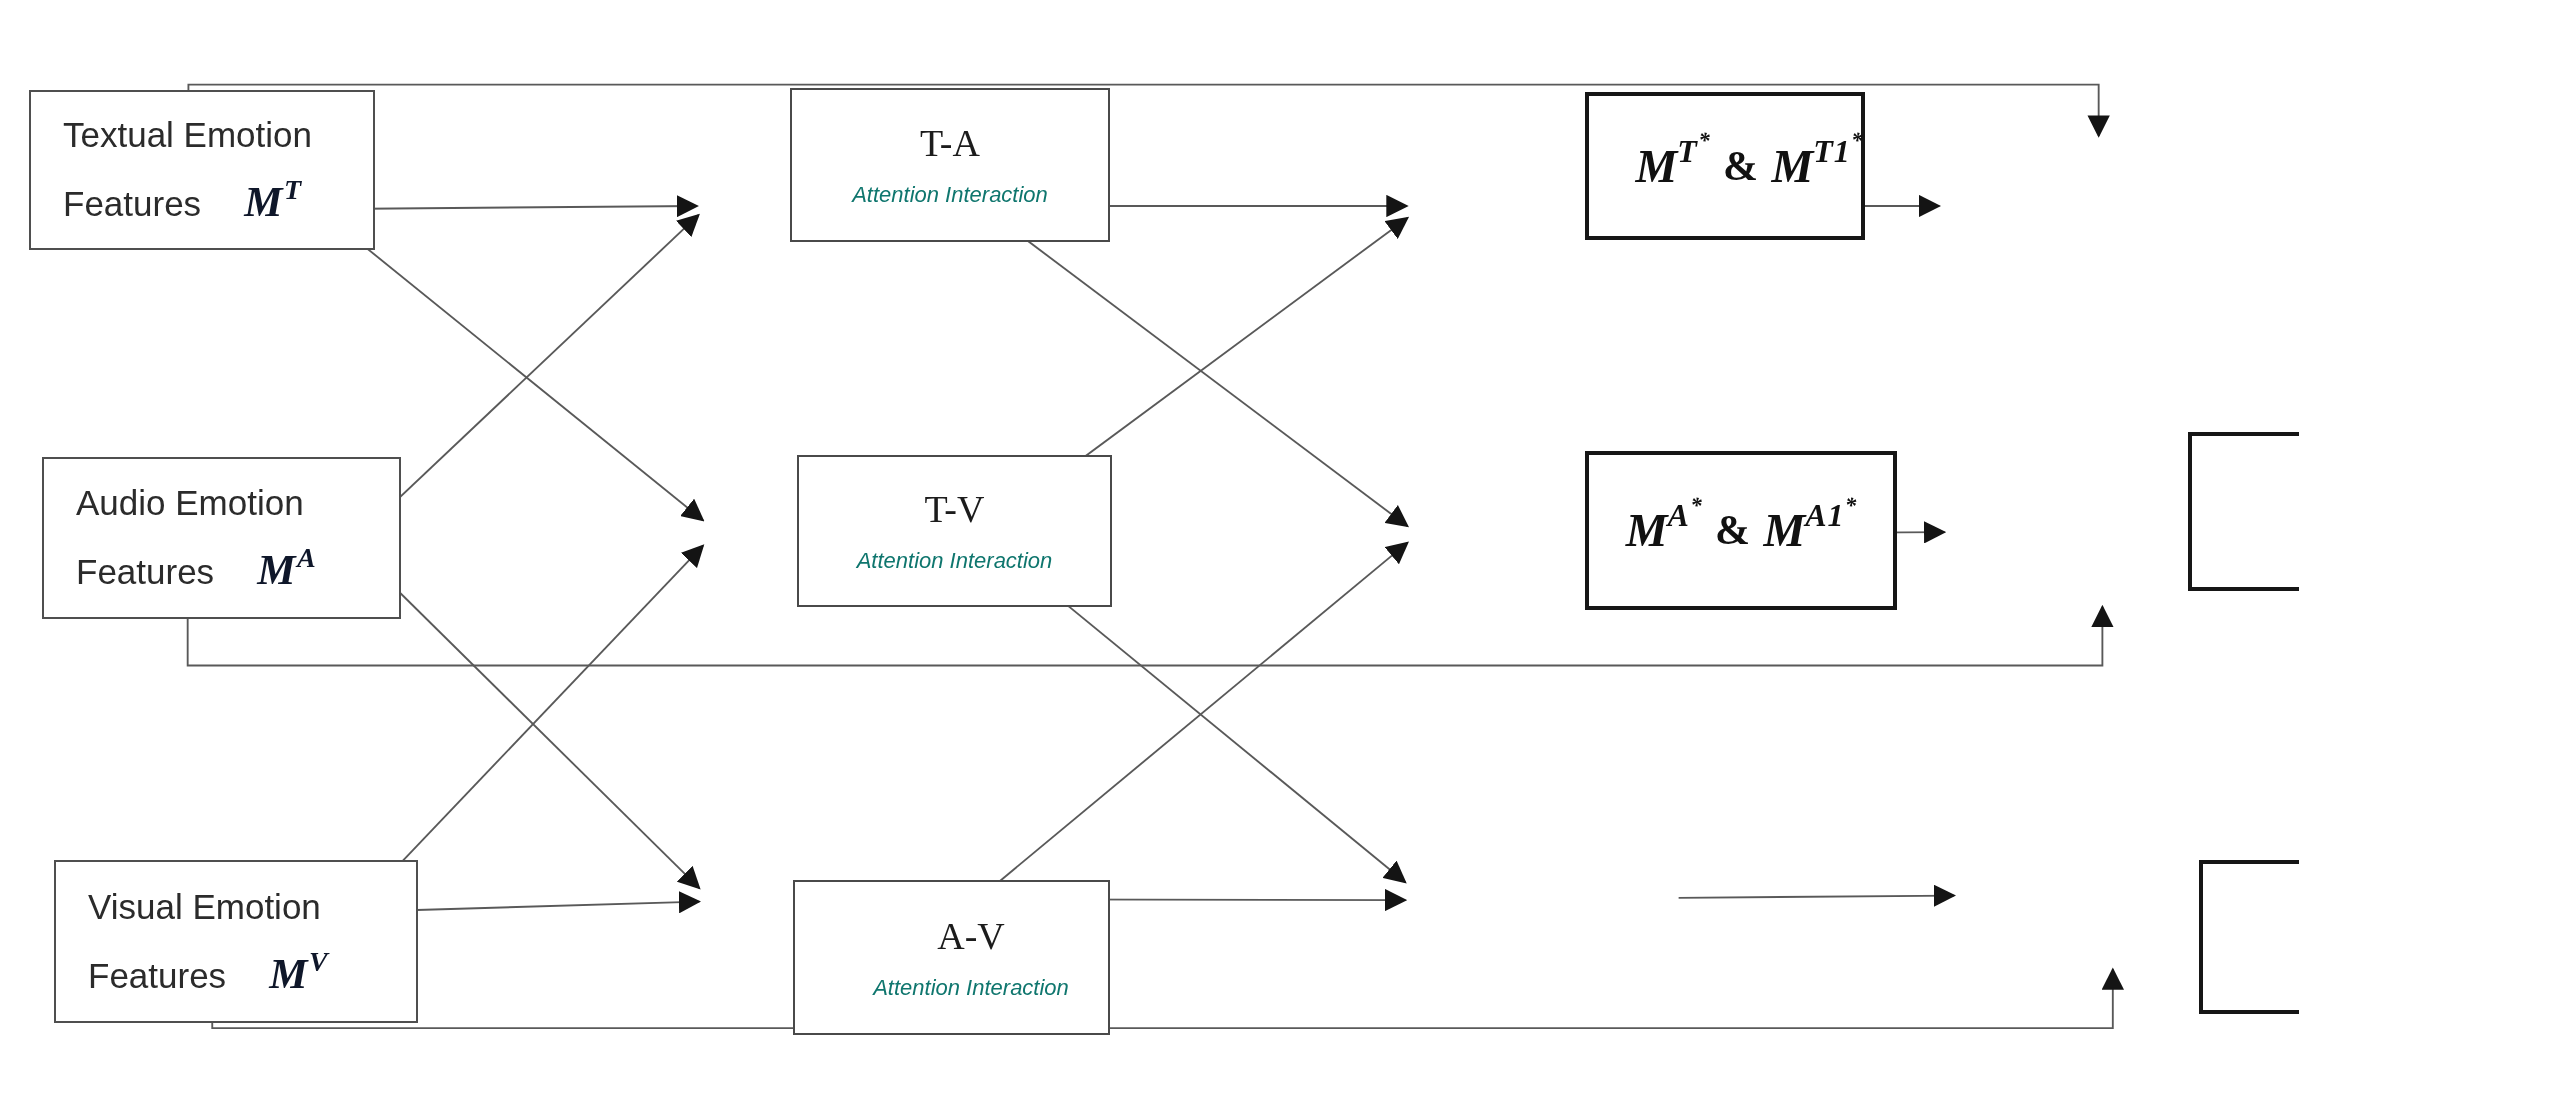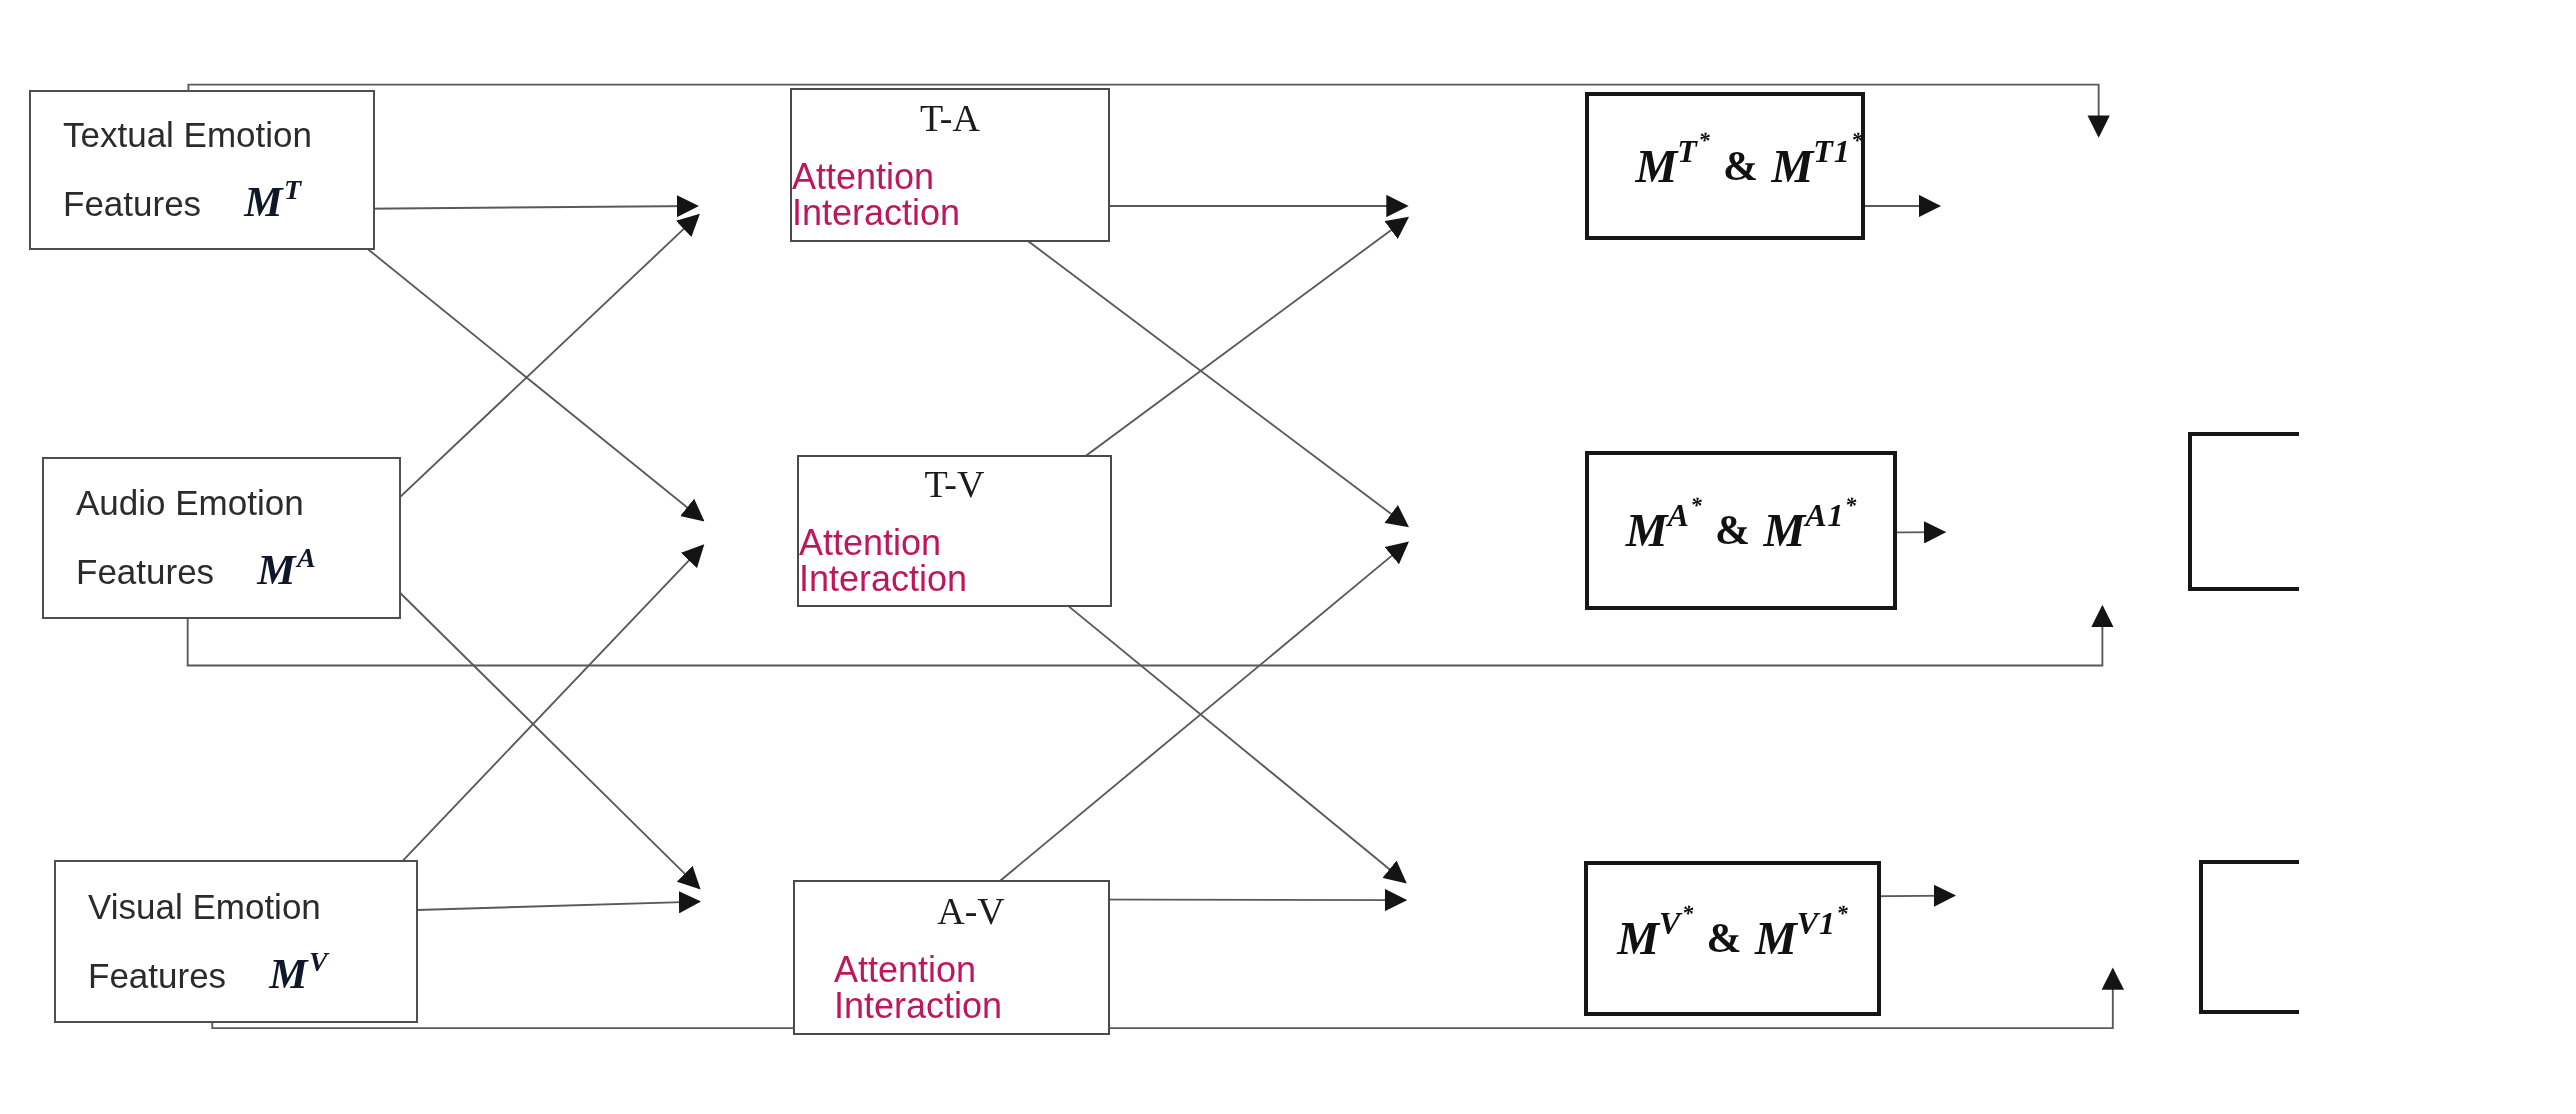--- a/index.html
+++ b/index.html
@@ -35,21 +35,21 @@
     font-weight:700;font-style:italic;
     font-size:43px;color:#0f172a;margin-left:43px;line-height:1;
   }
   .isup{font-size:28px;position:relative;top:-16.7px;left:1.7px;}
 
   
   .attn-title{
     font-family:"Liberation Serif", serif;
     font-size:38px;color:#1c1c1c;line-height:1;
   }
-  .attn-sub{font-size:36px;color:#be185d;line-height:1;margin-top:22px;}
+  .attn-sub{font-size:22px;color:#0f766e;line-height:1;margin-top:22px;font-style:italic;}
 
   
   .frm{
     font-family:"Liberation Serif", serif;
     font-weight:700;font-style:italic;
     font-size:47px;color:#111;line-height:1;white-space:nowrap;
   }
   .sup{font-size:32px;position:relative;top:-20px;letter-spacing:0.8px;}
   .star{font-size:22.5px;position:relative;top:-13.4px;left:0.8px;}
   .amp{font-style:normal;font-size:42px;margin:0 13.4px;position:relative;top:-1.7px;}
@@ -139,23 +139,20 @@
   </div>
 
   <div class="box thick" style="left:1585px;top:92px;width:280px;height:148px;padding-left:48px;">
     <span class="frm"><span>M</span><span class="sup"><span>T</span><span class="star">*</span></span><span class="amp">&amp;</span><span>M</span><span class="sup"><span>T1</span><span class="star">*</span></span></span>
   </div>
 
   <div class="box thick" style="left:1585px;top:451px;width:312px;height:159px;">
     <span class="frm"><span>M</span><span class="sup"><span>A</span><span class="star">*</span></span><span class="amp">&amp;</span><span>M</span><span class="sup"><span>A1</span><span class="star">*</span></span></span>
   </div>
 
-  <div class="box thick" style="left:1584px;top:861px;width:297px;height:155px;">
-    <span class="frm"><span>M</span><span class="sup"><span>V</span><span class="star">*</span></span><span class="amp">&amp;</span><span>M</span><span class="sup"><span>V1</span><span class="star">*</span></span></span>
-  </div>
 
 
   <div class="box thick" style="left:2188px;top:432px;width:336px;height:159px;">
     <span class="out"><span>F</span><span class="osup">A</span></span>
   </div>
 
   <div class="box thick" style="left:2199px;top:860px;width:338px;height:154px;">
     <span class="out"><span>F</span><span class="osup">V</span></span>
   </div>
 

